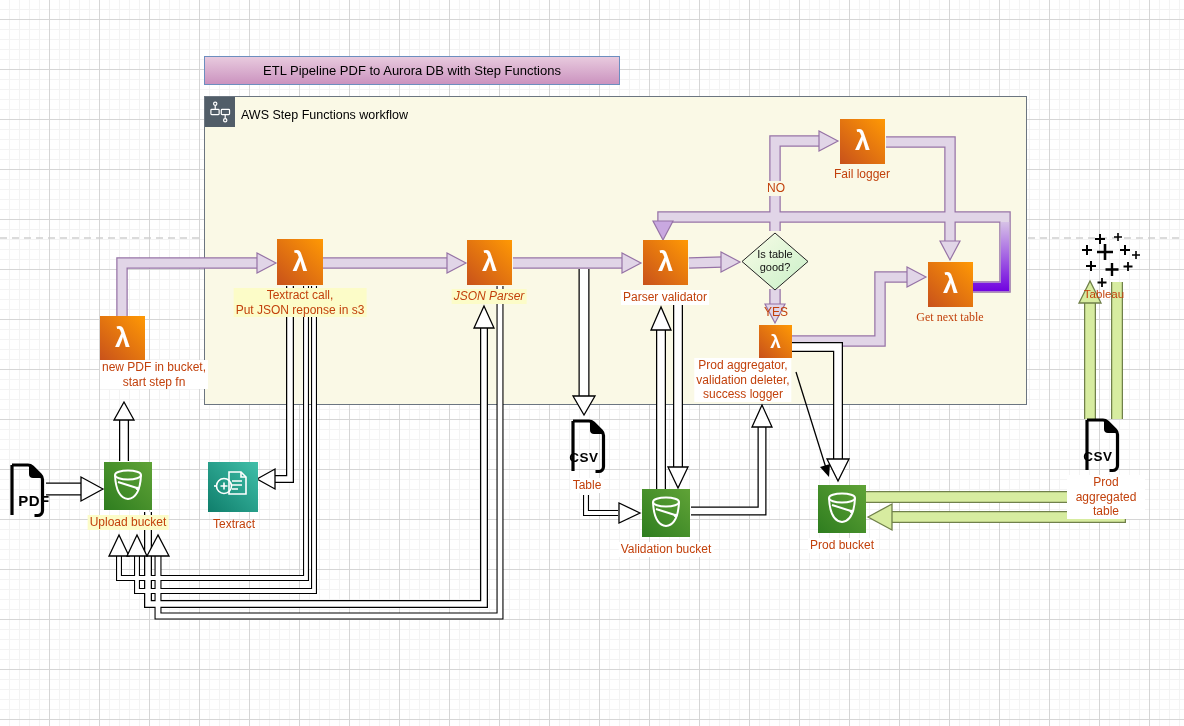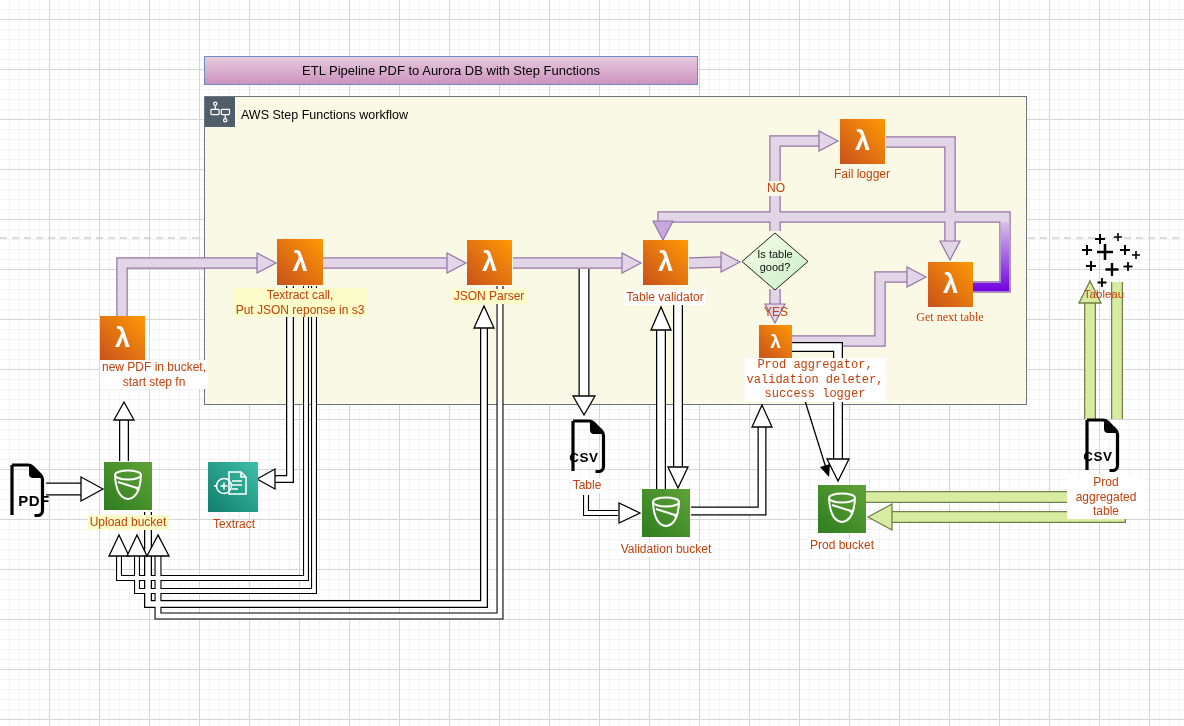--- a/index.html
+++ b/index.html
@@ -19,21 +19,21 @@
   .abs{position:absolute;}
   
   .sf-container{
     left:204px;top:96px;width:823px;height:309px;
     background:#FAF9E6;border:1px solid #6b7580;box-sizing:border-box;
   }
   .sf-icon{left:0;top:0;width:30px;height:30px;background:#515D68;display:flex;align-items:center;justify-content:center;}
   .sf-label{left:36px;top:11px;font-size:12.5px;color:#000000;white-space:nowrap;}
   
   .title-bar{
-    left:204px;top:56px;width:494px;height:29px;
+    left:204px;top:56px;width:416px;height:29px;
     background:linear-gradient(#E8CADE,#CB93BF);
     border:1px solid #6C8EBF;box-sizing:border-box;
     display:flex;align-items:center;justify-content:center;
     font-size:13px;color:#000;
   }
   
   .lambda{
     background:linear-gradient(45deg,#C8511B,#FF9904);
     display:flex;align-items:center;justify-content:center;
     color:#fff;font-weight:bold;
@@ -332,25 +332,25 @@
       <path d="M50,31 v9 M45.5,35.5 h9" stroke-width="1.8"></path>
       <path d="M24,47 v9 M19.5,51.5 h9" stroke-width="1.8"></path>
     </g>
   </svg>
 </div>
 
 <div class="abs lbl bg-white" style="left:122px;top:360px;margin-left:32px;">new PDF in bucket,
 start step fn</div>
 <div class="abs lbl bg-yellow" style="left:300px;top:288px;">Textract call,
 Put JSON reponse in s3</div>
-<div class="abs lbl bg-yellow" style="left:489px;top:289px;">JSON Parser</div>
-<div class="abs lbl bg-white" style="left:665px;top:290px;">Table validator</div>
+<div class="abs lbl bg-yellow" style="left:489px;top:289px;font-style:italic;">JSON Parser</div>
+<div class="abs lbl bg-white" style="left:665px;top:290px;">Parser validator</div>
 <div class="abs lbl bg-cont" style="left:862px;top:167px;">Fail logger</div>
 <div class="abs lbl bg-cont" style="left:950px;top:310px;font-family:Liberation Serif, serif;">Get next table</div>
-<div class="abs lbl bg-white" style="left:815px;top:358px;font-family:Liberation Mono, monospace;">Prod aggregator,
+<div class="abs lbl bg-white" style="left:743px;top:358px;">Prod aggregator,
 validation deleter,
 success logger</div>
 <div class="abs lbl bg-cont" style="left:776px;top:181px;">NO</div>
 <div class="abs lbl" style="left:776px;top:305px;">YES</div>
 <div class="abs lbl bg-yellow" style="left:128px;top:515px;">Upload bucket</div>
 <div class="abs lbl" style="left:234px;top:517px;">Textract</div>
 <div class="abs lbl bg-white" style="left:666px;top:542px;">Validation bucket</div>
 <div class="abs lbl bg-white" style="left:842px;top:538px;">Prod bucket</div>
 <div class="abs lbl bg-white" style="left:587px;top:478px;">Table</div>
 <div class="abs lbl bg-white" style="left:1106px;top:475px;">Prod aggregated

